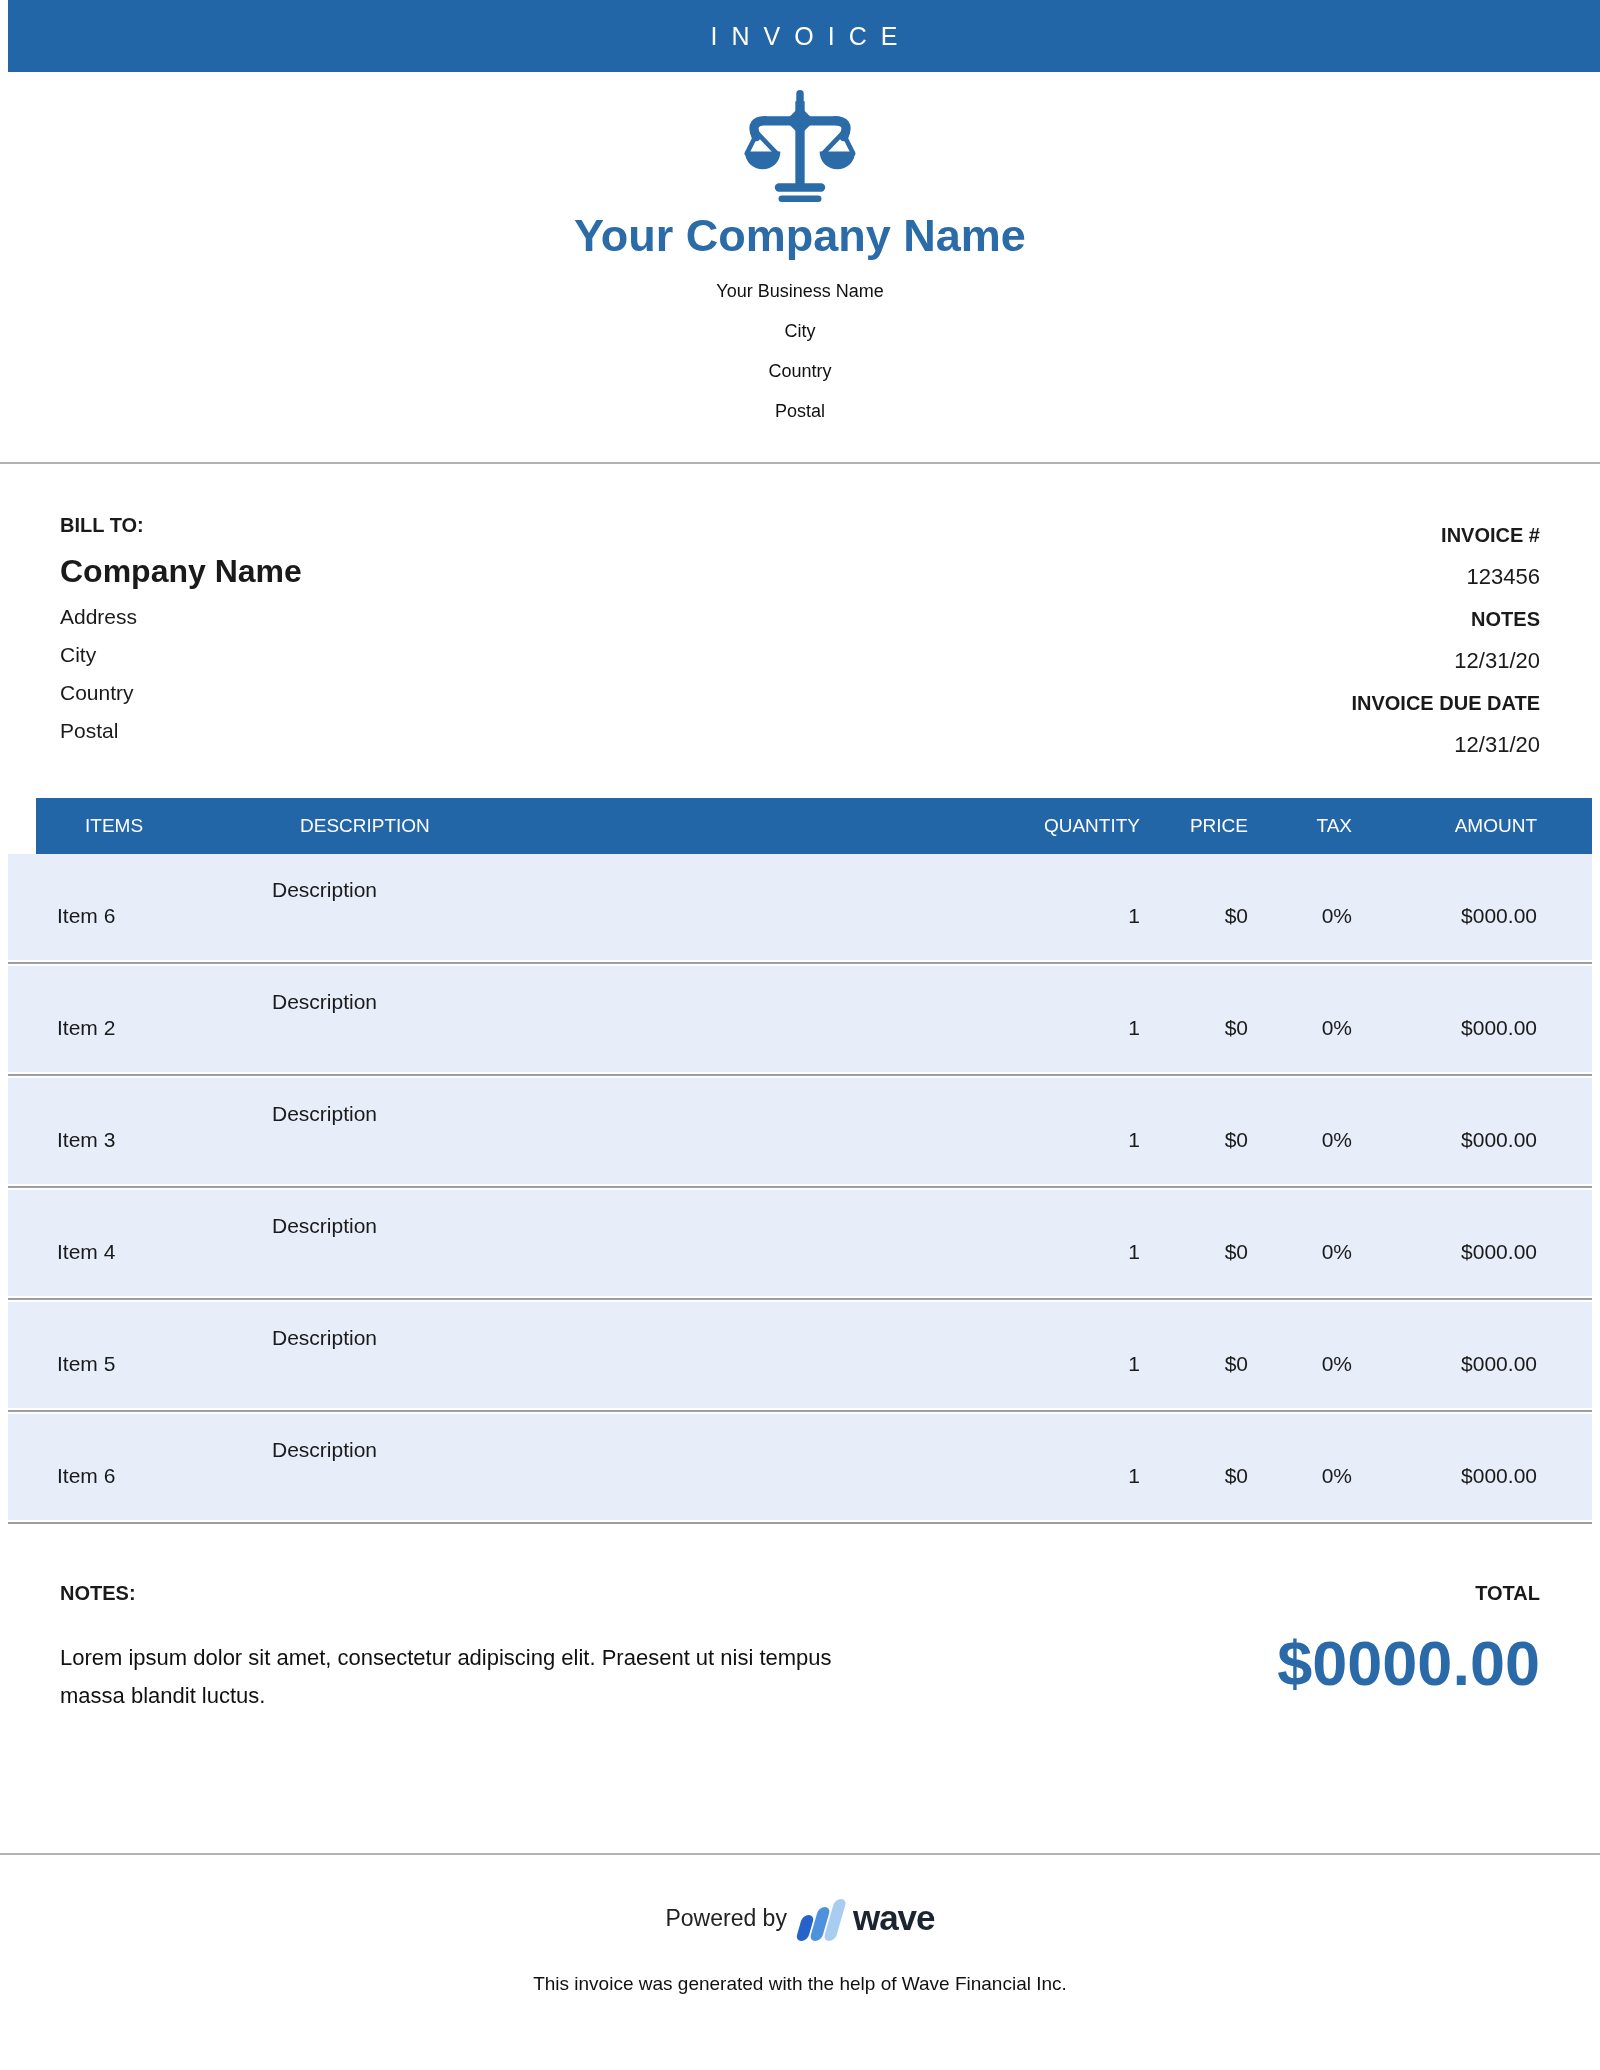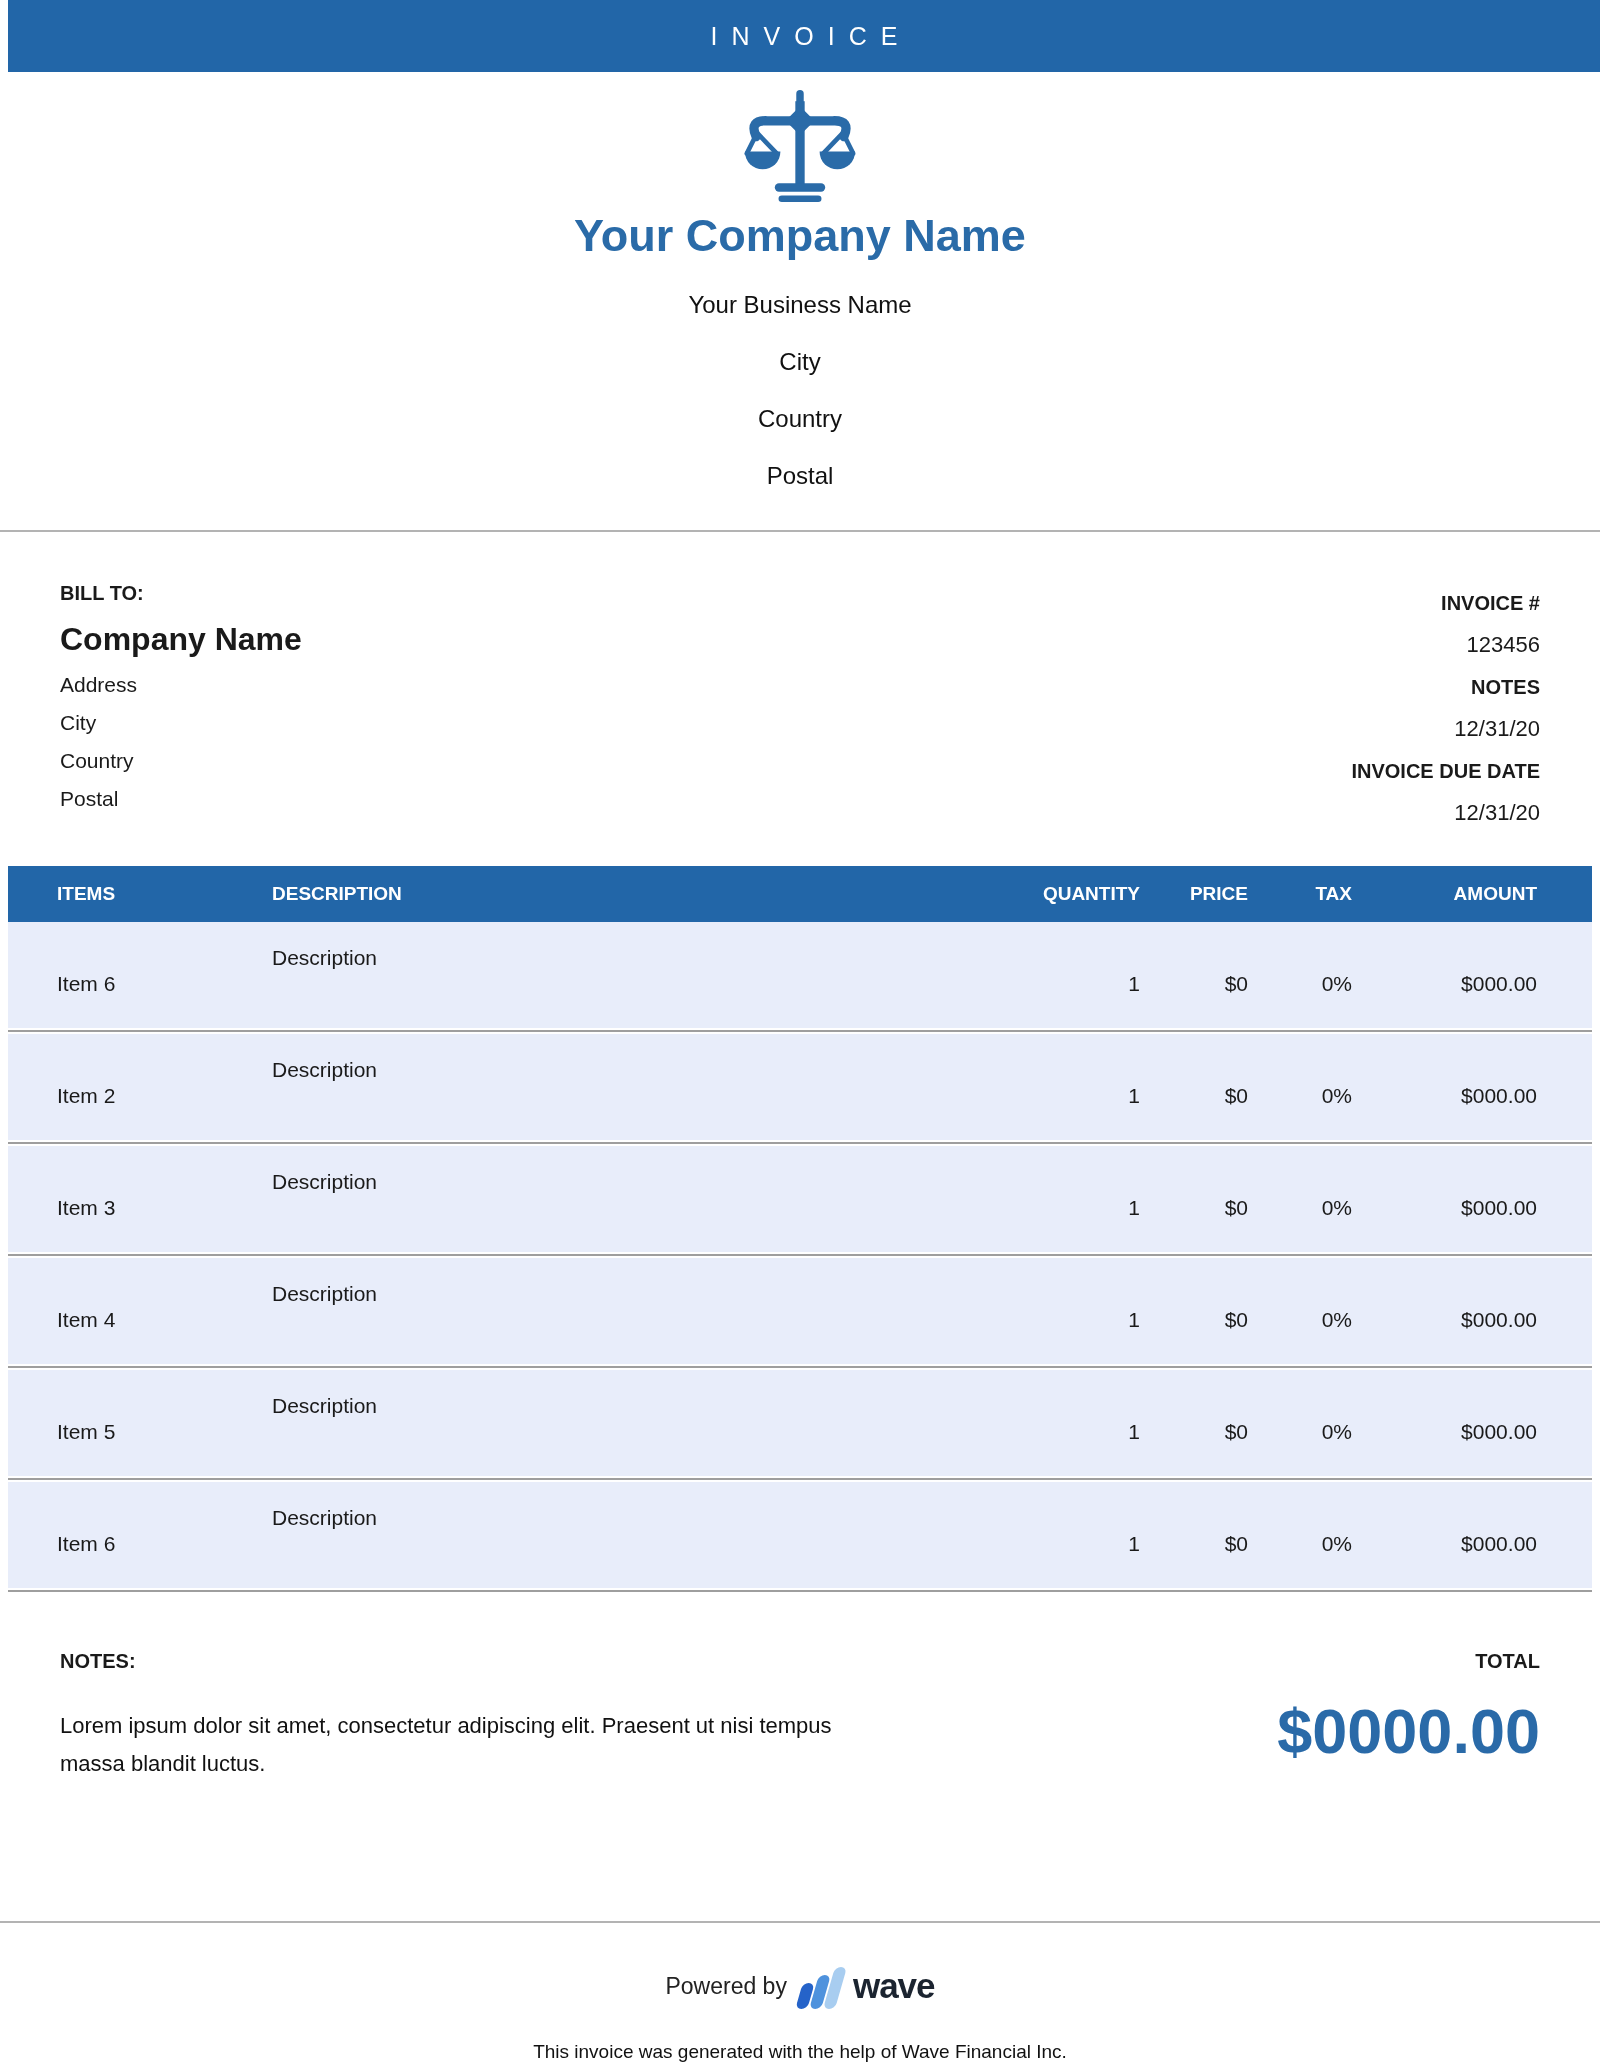--- a/index.html
+++ b/index.html
@@ -22,21 +22,21 @@
     color:#ffffff; font-size:25px; font-weight:400;
     letter-spacing:14px; padding-left:14px;
   }
 
   
   .company-header { text-align:center; padding-top:18px; }
   .logo-wrap { display:inline-block; height:112px; }
   .company-name {
     color:#2a6ba8; font-size:45px; font-weight:bold; margin-top:4px;
   }
-  .company-line { font-size:24px; color:#111; margin-top:29px; }
+  .company-line { font-size:18px; color:#111; margin-top:19px; }
   .divider {
     border:none; border-top:2px solid #b3b3b3; margin-top:40px;
   }
 
   
   .billing {
     display:flex; justify-content:space-between;
     padding:50px 60px 0 60px;
     gap:40px;
   }
@@ -50,21 +50,21 @@
   
   .items-table { margin:32px 8px 0 8px; }
   .tgrid {
     display:grid;
     grid-template-columns:215px 1fr 130px 108px 104px 185px;
     padding:0 55px 0 49px;
     align-items:center;
   }
   .thead {
     background:#2266a8; height:56px;
-    color:#ffffff; font-weight:bold; font-size:19px;
+    color:#ffffff; font-weight:normal; font-size:19px;margin-left:28px;
   }
   .trow {
     background:#e8edfa; height:106px; font-size:21px; color:#1a1a1a;
   }
   .cell-right { text-align:right; }
   .trow .desc-cell { transform:translateY(-17px); }
   .trow .mid-cell { transform:translateY(9px); }
   .row-sep { height:6px; background:#ffffff; position:relative; }
   .row-sep::after {
     content:""; position:absolute; left:0; right:0; top:2px; height:2px;

